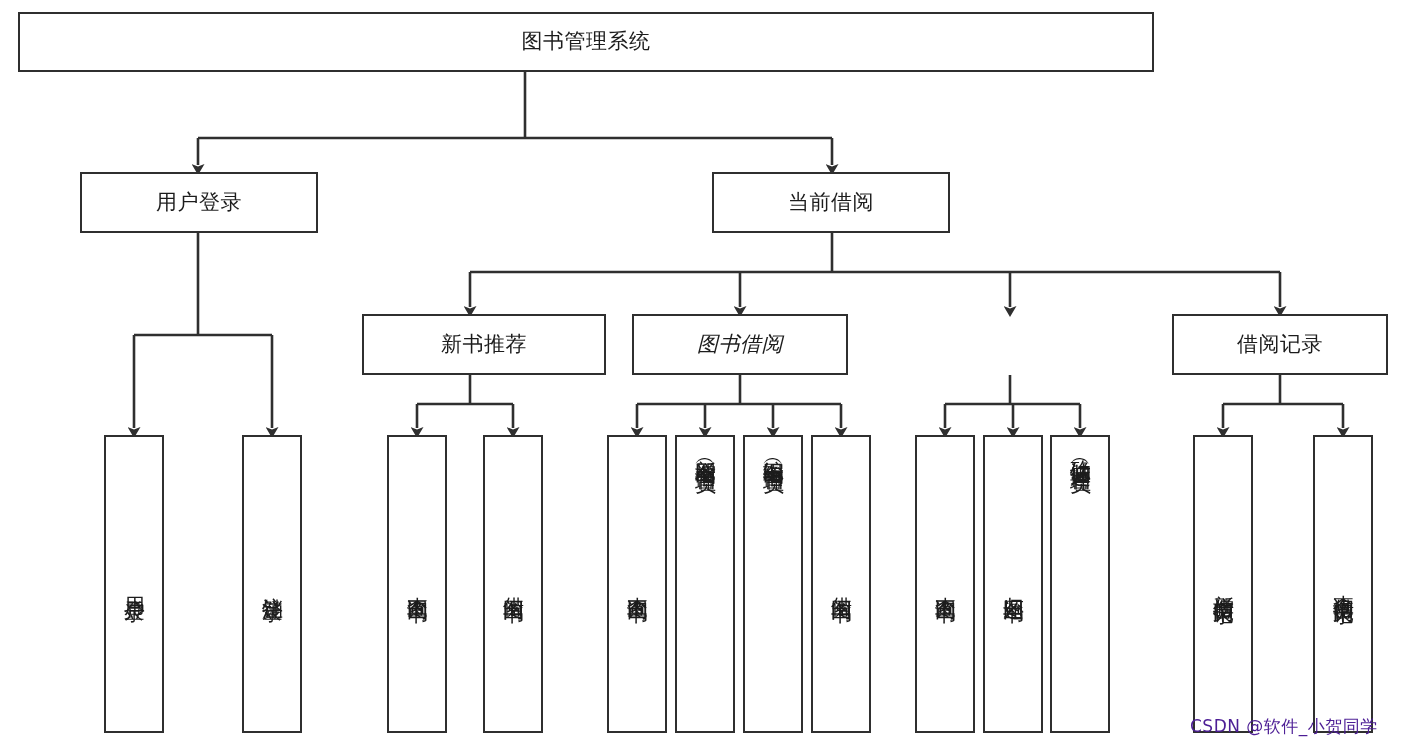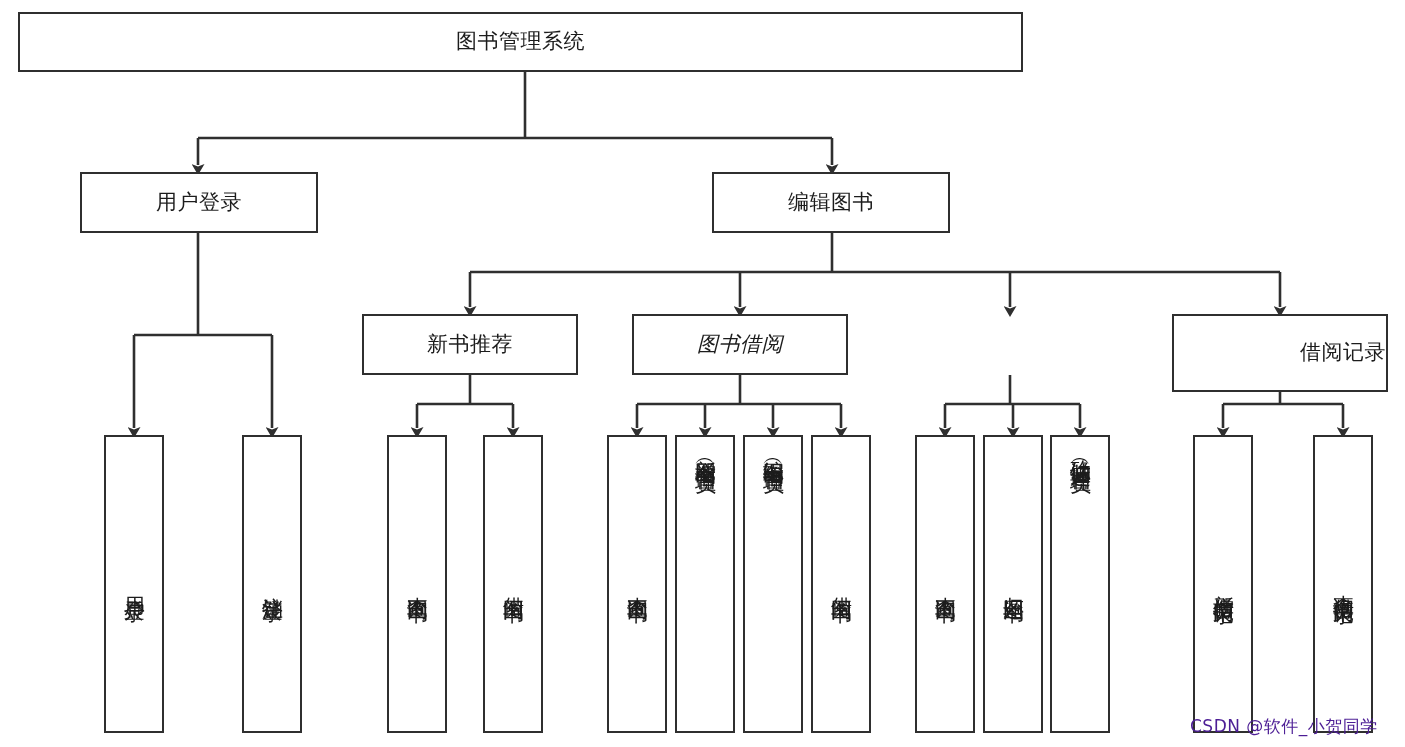--- a/index.html
+++ b/index.html
@@ -118,42 +118,42 @@
       <path d="M1013,404 L1013,428" marker-end="url(#arrow)"></path>
       <path d="M1080,404 L1080,428" marker-end="url(#arrow)"></path>
 
       <path d="M1280,375 L1280,404"></path>
       <path d="M1223,404 L1343,404"></path>
       <path d="M1223,404 L1223,428" marker-end="url(#arrow)"></path>
       <path d="M1343,404 L1343,428" marker-end="url(#arrow)"></path>
     </g>
   </svg>
 
-  <div class="node-box" style="left:18px; top:12px; width:1005px; height:60px;">
+  <div class="node-box" style="left:18px; top:12px; width:1136px; height:60px;">
     <span class="node-label-h">图书管理系统</span>
   </div>
 
   <div class="node-box" style="left:80px; top:172px; width:238px; height:61px;">
     <span class="node-label-h">用户登录</span>
   </div>
 
   <div class="node-box" style="left:712px; top:172px; width:238px; height:61px;">
-    <span class="node-label-h">编辑图书</span>
-  </div>
-
-  <div class="node-box" style="left:362px; top:314px; width:216px; height:61px;">
+    <span class="node-label-h">当前借阅</span>
+  </div>
+
+  <div class="node-box" style="left:362px; top:314px; width:244px; height:61px;">
     <span class="node-label-h">新书推荐</span>
   </div>
 
   <div class="node-box" style="left:632px; top:314px; width:216px; height:61px;font-style:italic;">
     <span class="node-label-h">图书借阅</span>
   </div>
 
 
-  <div class="node-box" style="left:1172px; top:314px; width:216px; height:78px;justify-content:flex-end;">
+  <div class="node-box" style="left:1172px; top:314px; width:216px; height:61px;">
     <span class="node-label-h">借阅记录</span>
   </div>
 
   <div class="node-box leaf-box center-v" style="left:104px; top:435px; width:60px; height:298px;">
     <span class="node-label-v">用户登录</span>
   </div>
 
   <div class="node-box leaf-box center-v" style="left:242px; top:435px; width:60px; height:298px;">
     <span class="node-label-v">注销登录</span>
   </div>

